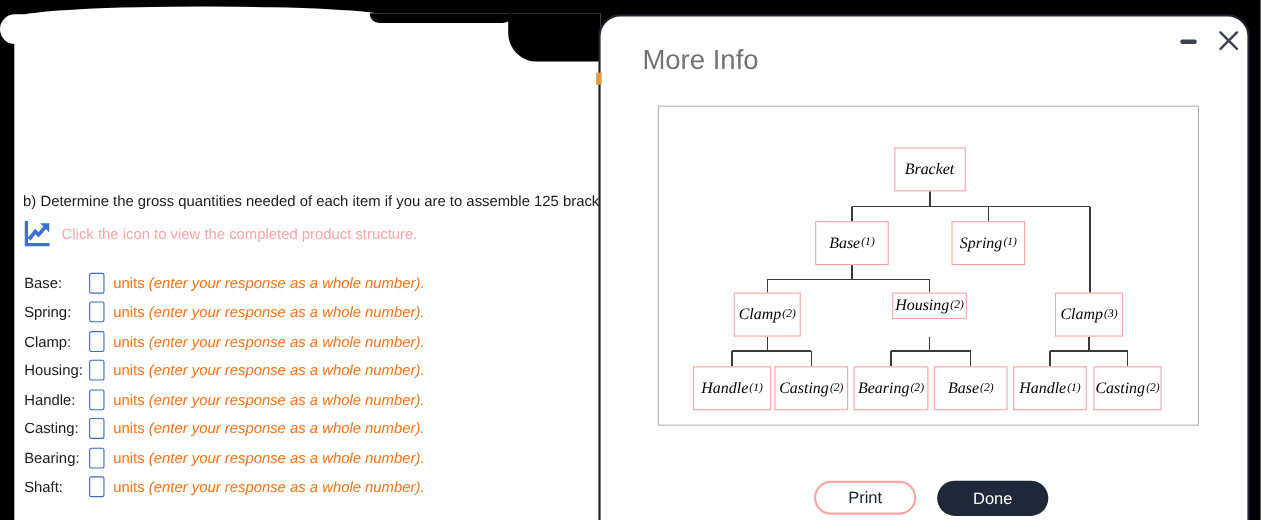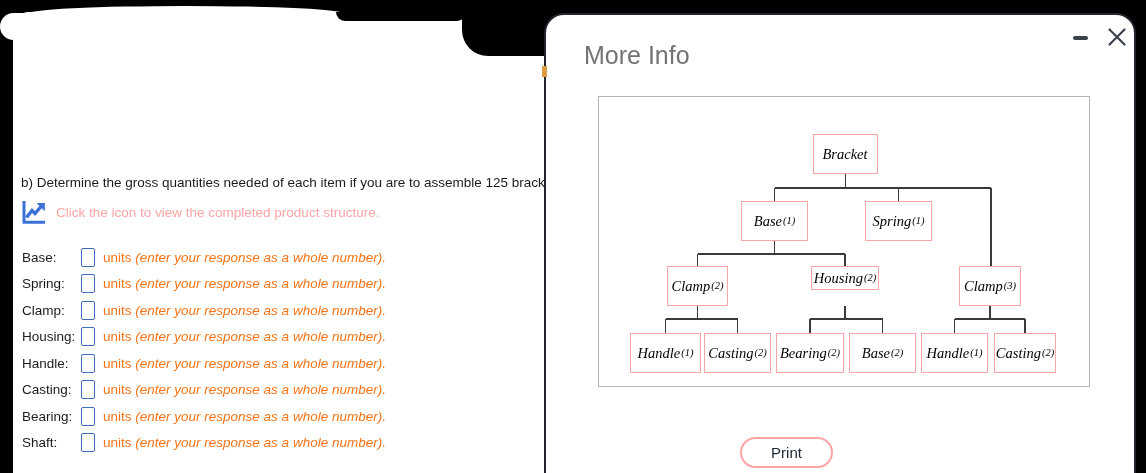--- a/index.html
+++ b/index.html
@@ -194,13 +194,14 @@
       <span>Handle</span>
         <sub>(1)</sub>
     </div>
     <div class="node" style="left:395px;top:236px;width:62px;height:40px">
       <span>Casting</span>
         <sub>(2)</sub>
     </div>
   </div>
 
   <div class="btn btn-print">Print</div>
+  <div class="btn btn-done">Done</div>
 </div>
 
 </body></html>

